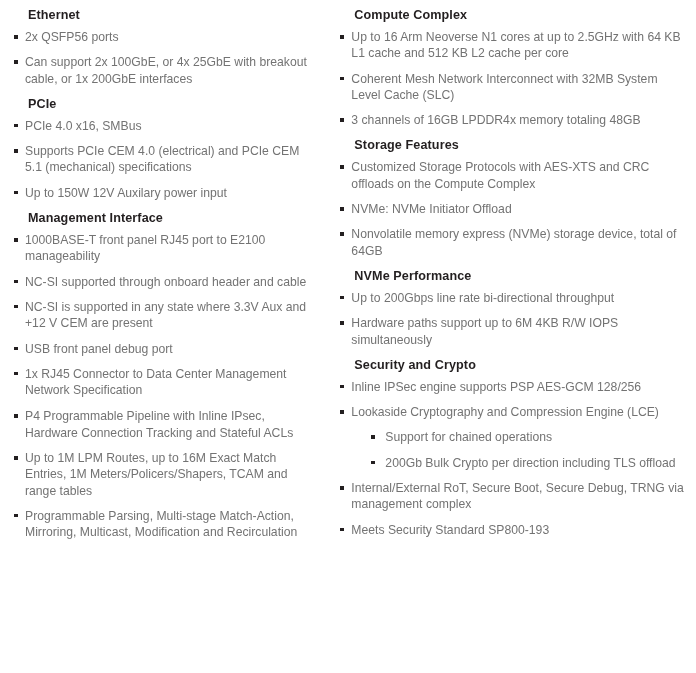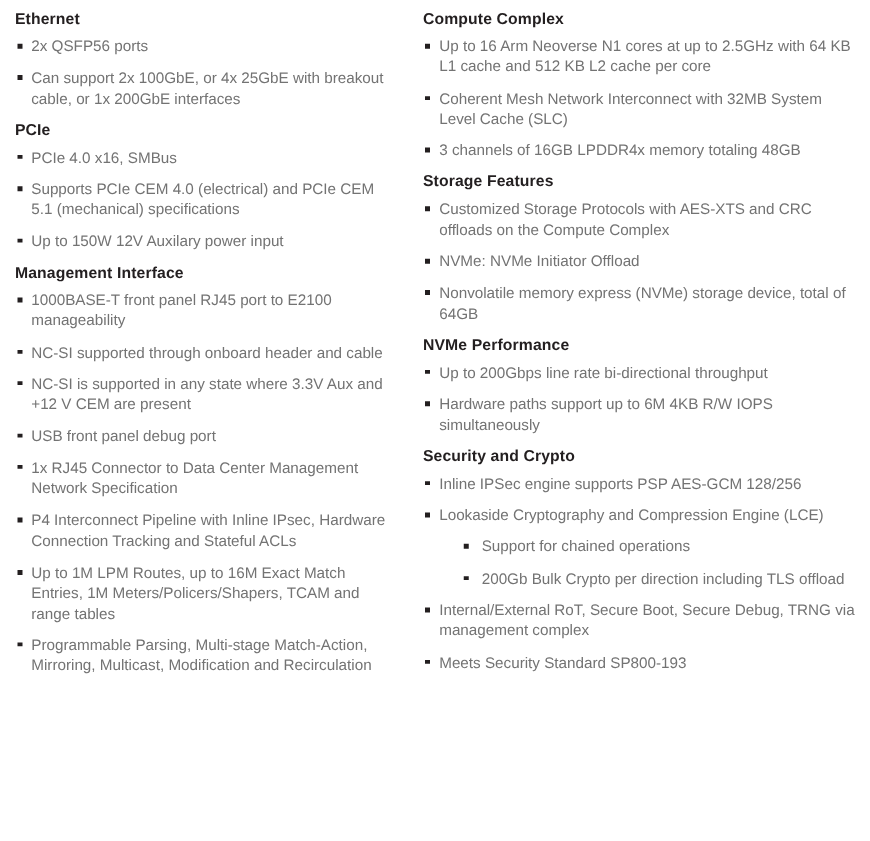--- a/index.html
+++ b/index.html
@@ -35,21 +35,21 @@
   .section {
     margin-bottom: 2px;
   }
   .section + .section {
     margin-top: 10px;
   }
   .section-title {
     font-size: 12.6px;
     font-weight: bold;
     color: #231f20;
-    margin: 0 0 7px 0;
+    margin: 0 0 7px 16px;
     letter-spacing: 0.1px;
   }
   ul.bullets {
     list-style: none;
     margin: 0;
     padding: 0;
   }
   ul.bullets > li {
     position: relative;
     padding-left: 13px;
@@ -159,21 +159,21 @@
           <span class="marker"></span>
           <span class="text">1x RJ45 Connector to Data Center Management Network Specification</span>
         </li>
       </ul>
     </div>
 
     <div class="section">
       <ul class="bullets">
         <li>
           <span class="marker"></span>
-          <span class="text">P4 Interconnect Pipeline with Inline IPsec, Hardware Connection Tracking and Stateful ACLs</span>
+          <span class="text">P4 Programmable Pipeline with Inline IPsec, Hardware Connection Tracking and Stateful ACLs</span>
         </li>
         <li>
           <span class="marker"></span>
           <span class="text">Up to 1M LPM Routes, up to 16M Exact Match Entries, 1M Meters/Policers/Shapers, TCAM and range tables</span>
         </li>
         <li>
           <span class="marker"></span>
           <span class="text">Programmable Parsing, Multi-stage Match-Action, Mirroring, Multicast, Modification and Recirculation</span>
         </li>
       </ul>

